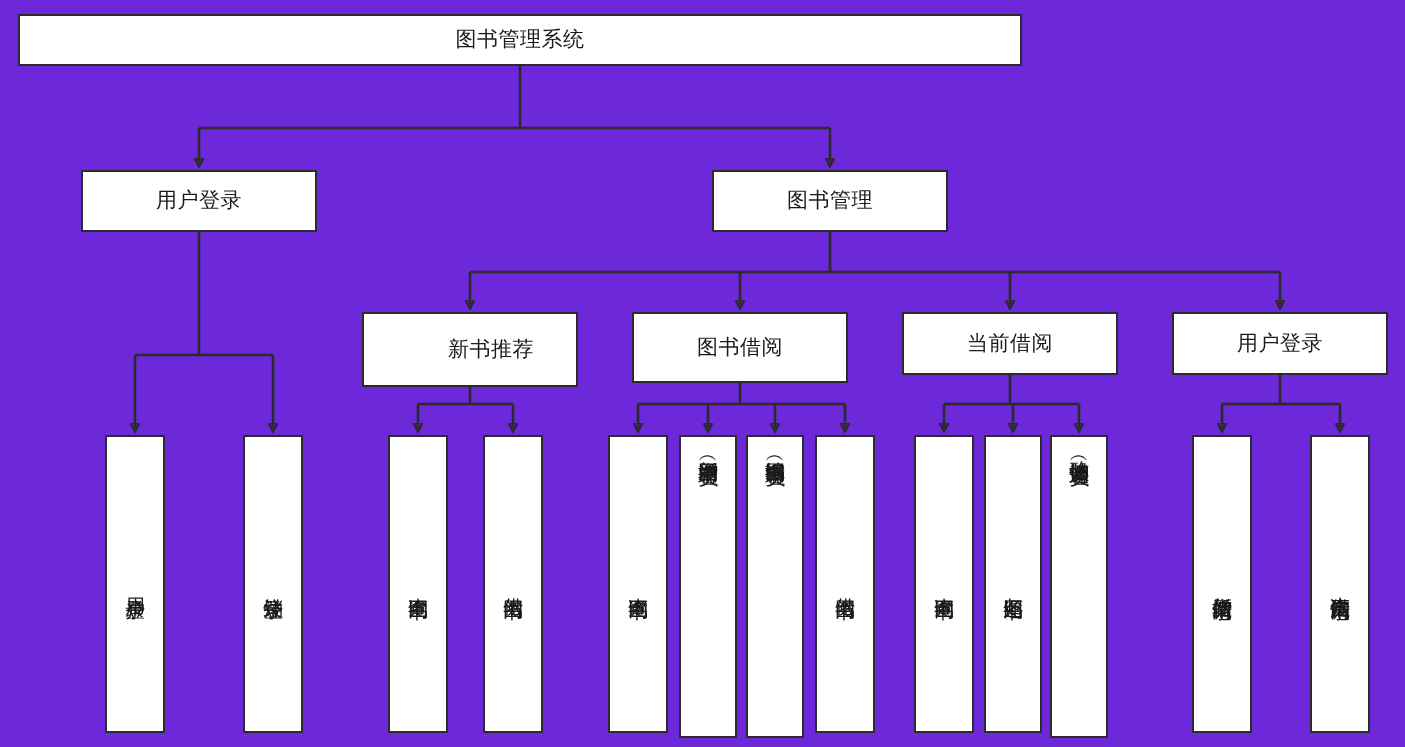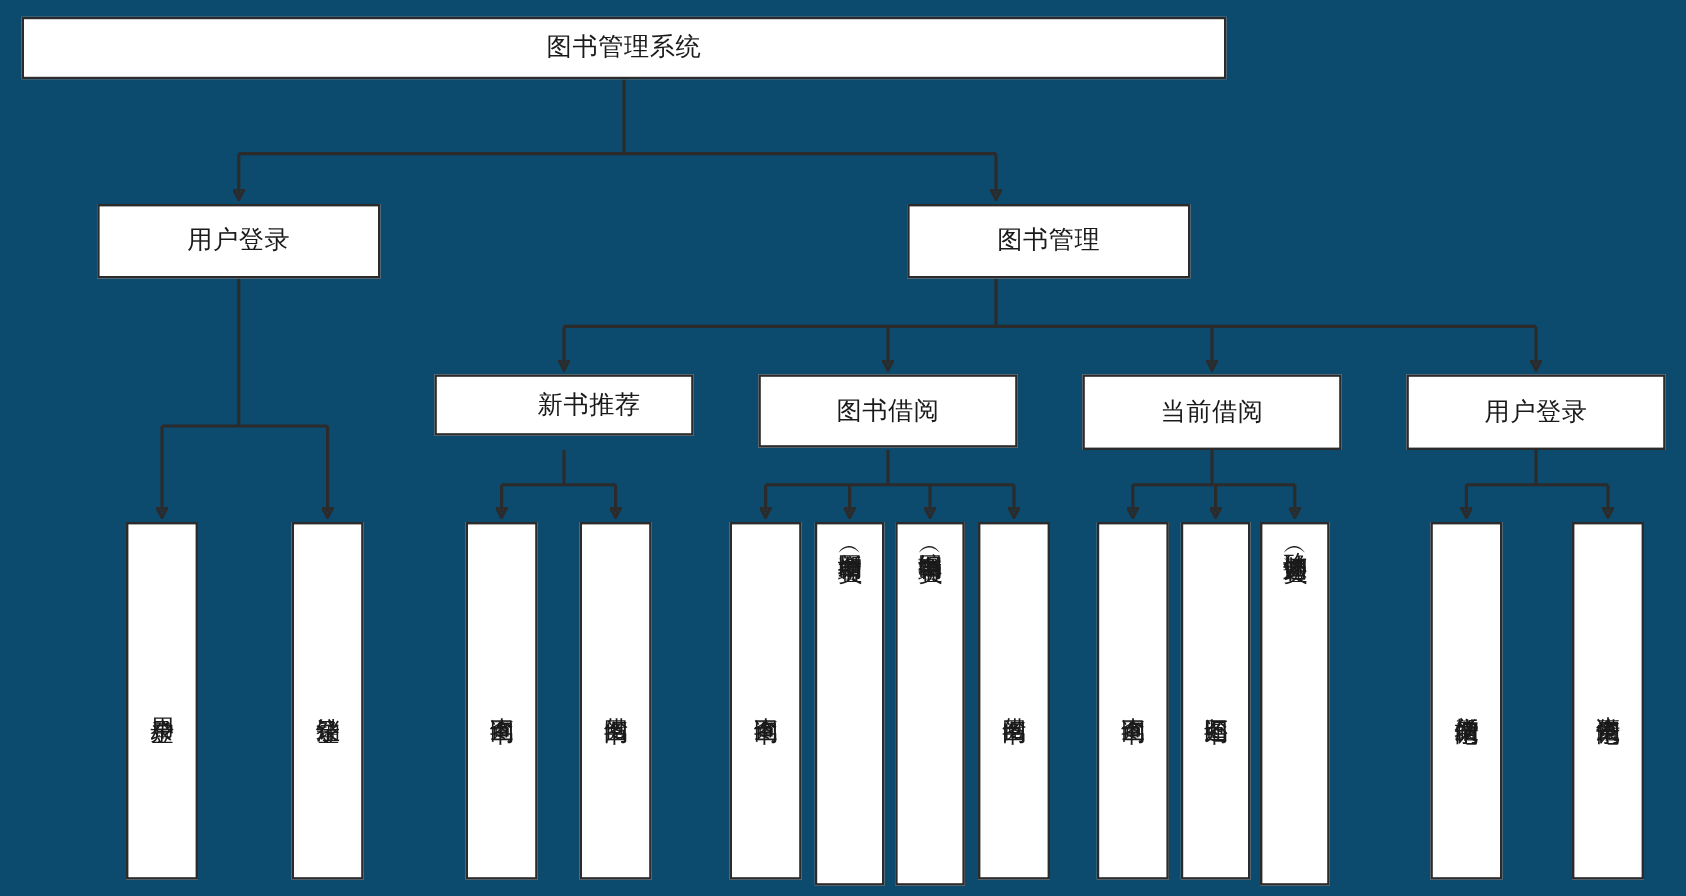--- a/index.html
+++ b/index.html
@@ -4,21 +4,21 @@
 <style>
   html,body{margin:0;padding:0;background:#ffffff;}
   body{
     font-family:"DejaVu Sans","Liberation Sans",sans-serif;
     -webkit-font-smoothing:antialiased;
   }
   #canvas{
     position:relative;
     width:1405px;
     height:747px;
-    background:#0c4a6e;
+    background:#6d28d9;
     overflow:hidden;
   }
   .node{
     position:absolute;
     box-sizing:border-box;
     background:#ffffff;
     border:2px solid #2b2b2b;
     display:flex;
     align-items:center;
     justify-content:center;
@@ -127,28 +127,28 @@
     <line x1="1340" y1="404" x2="1340" y2="427" marker-end="url(#arrow)"></line>
   </svg>
 
   <div class="node horiz" style="left:18px;top:14px;width:1004px;height:52px;">
     <span class="label">图书管理系统</span>
   </div>
 
   <div class="node horiz" style="left:81px;top:170px;width:236px;height:62px;">
     <span class="label">用户登录</span>
   </div>
-  <div class="node horiz" style="left:712px;top:170px;width:236px;height:62px;margin-left:44px;">
+  <div class="node horiz" style="left:712px;top:170px;width:236px;height:62px;">
     <span class="label">图书管理</span>
   </div>
 
-  <div class="node horiz" style="left:362px;top:312px;width:216px;height:51px;padding-left:42px;">
+  <div class="node horiz" style="left:362px;top:312px;width:216px;height:75px;padding-left:42px;">
     <span class="label">新书推荐</span>
   </div>
-  <div class="node horiz" style="left:632px;top:312px;width:216px;height:61px;">
+  <div class="node horiz" style="left:632px;top:312px;width:216px;height:71px;">
     <span class="label">图书借阅</span>
   </div>
   <div class="node horiz" style="left:902px;top:312px;width:216px;height:63px;">
     <span class="label">当前借阅</span>
   </div>
   <div class="node horiz" style="left:1172px;top:312px;width:216px;height:63px;">
     <span class="label">用户登录</span>
   </div>
 
   <div class="node vert" style="left:105px;top:435px;width:60px;height:298px;">

